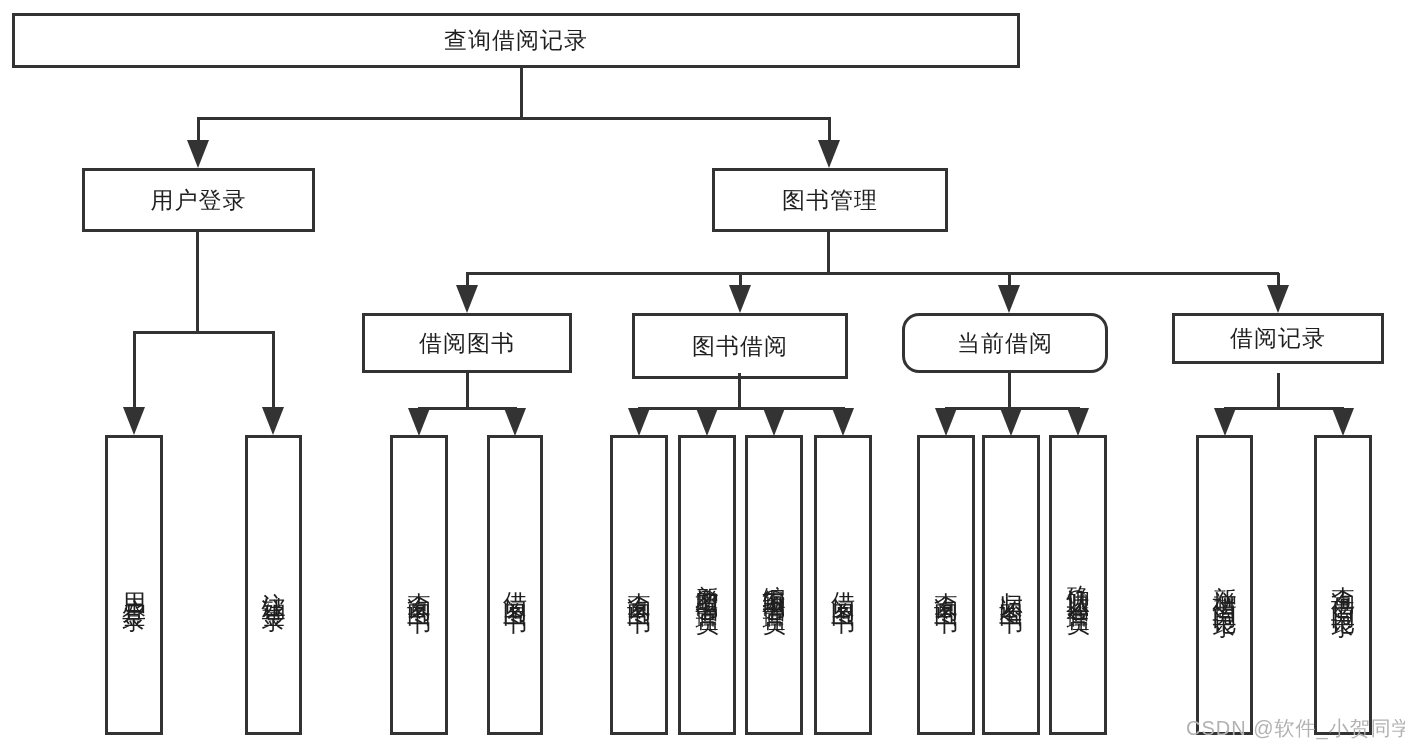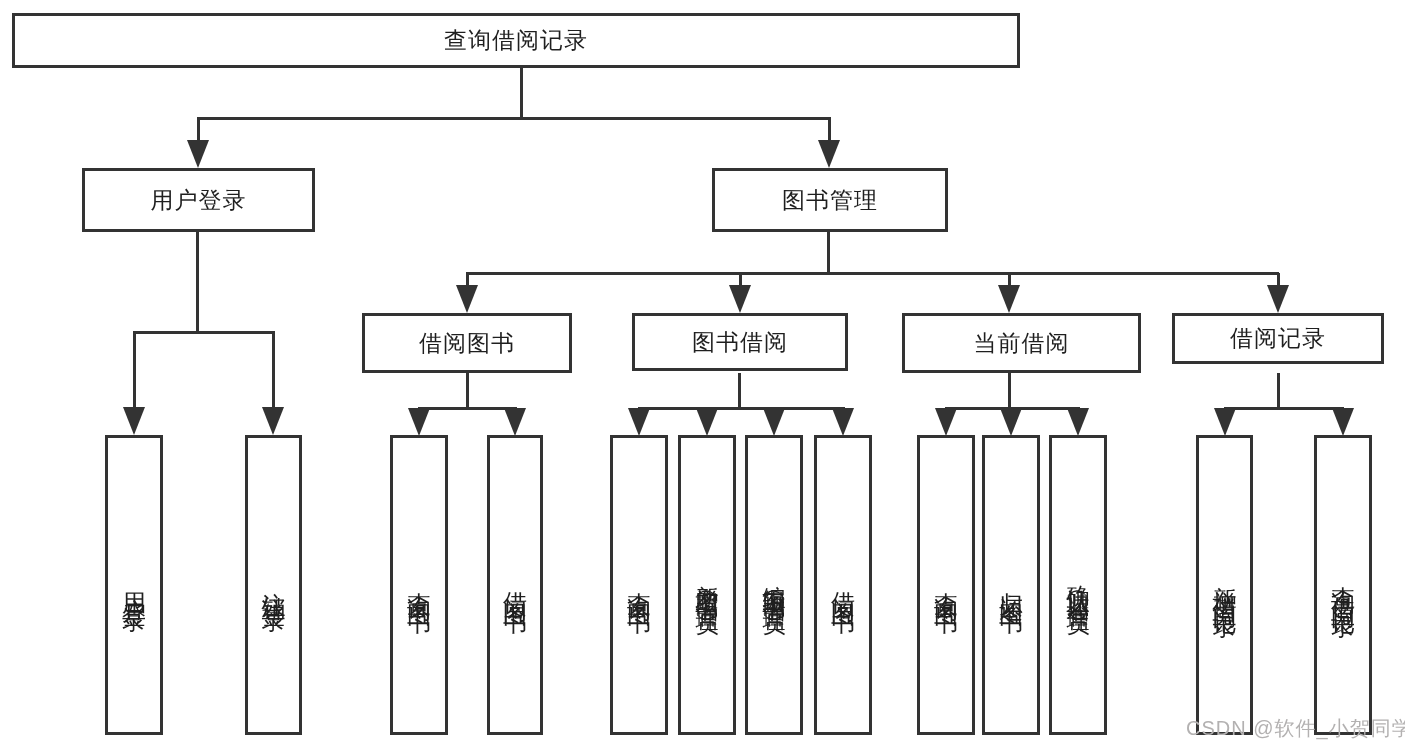--- a/index.html
+++ b/index.html
@@ -54,24 +54,24 @@
   <div class="ln" style="left:739px;top:273px;width:3px;height:16px;"></div>
   <div class="arr" style="left:729px;top:285px;"></div>
   <div class="ln" style="left:1008px;top:273px;width:3px;height:16px;"></div>
   <div class="arr" style="left:998px;top:285px;"></div>
   <div class="ln" style="left:1277px;top:273px;width:3px;height:16px;"></div>
   <div class="arr" style="left:1267px;top:285px;"></div>
 
   <div class="box h" style="left:362px;top:313px;width:210px;height:60px;">
     <span>借阅图书</span>
   </div>
-  <div class="box h" style="left:632px;top:313px;width:216px;height:58px;">
+  <div class="box h" style="left:632px;top:313px;width:216px;height:66px;">
     <span>图书借阅</span>
   </div>
-  <div class="box h" style="left:902px;top:313px;width:239px;height:60px;">
+  <div class="box h" style="left:902px;top:313px;width:206px;height:60px;border-radius:17px;">
     <span>当前借阅</span>
   </div>
   <div class="box h" style="left:1172px;top:313px;width:212px;height:51px;">
     <span>借阅记录</span>
   </div>
 
   <div class="ln" style="left:466px;top:373px;width:3px;height:37px;"></div>
   <div class="ln" style="left:418px;top:407px;width:99px;height:3px;"></div>
   <div class="arr" style="left:408px;top:408px;"></div>
   <div class="arr" style="left:504px;top:408px;"></div>

